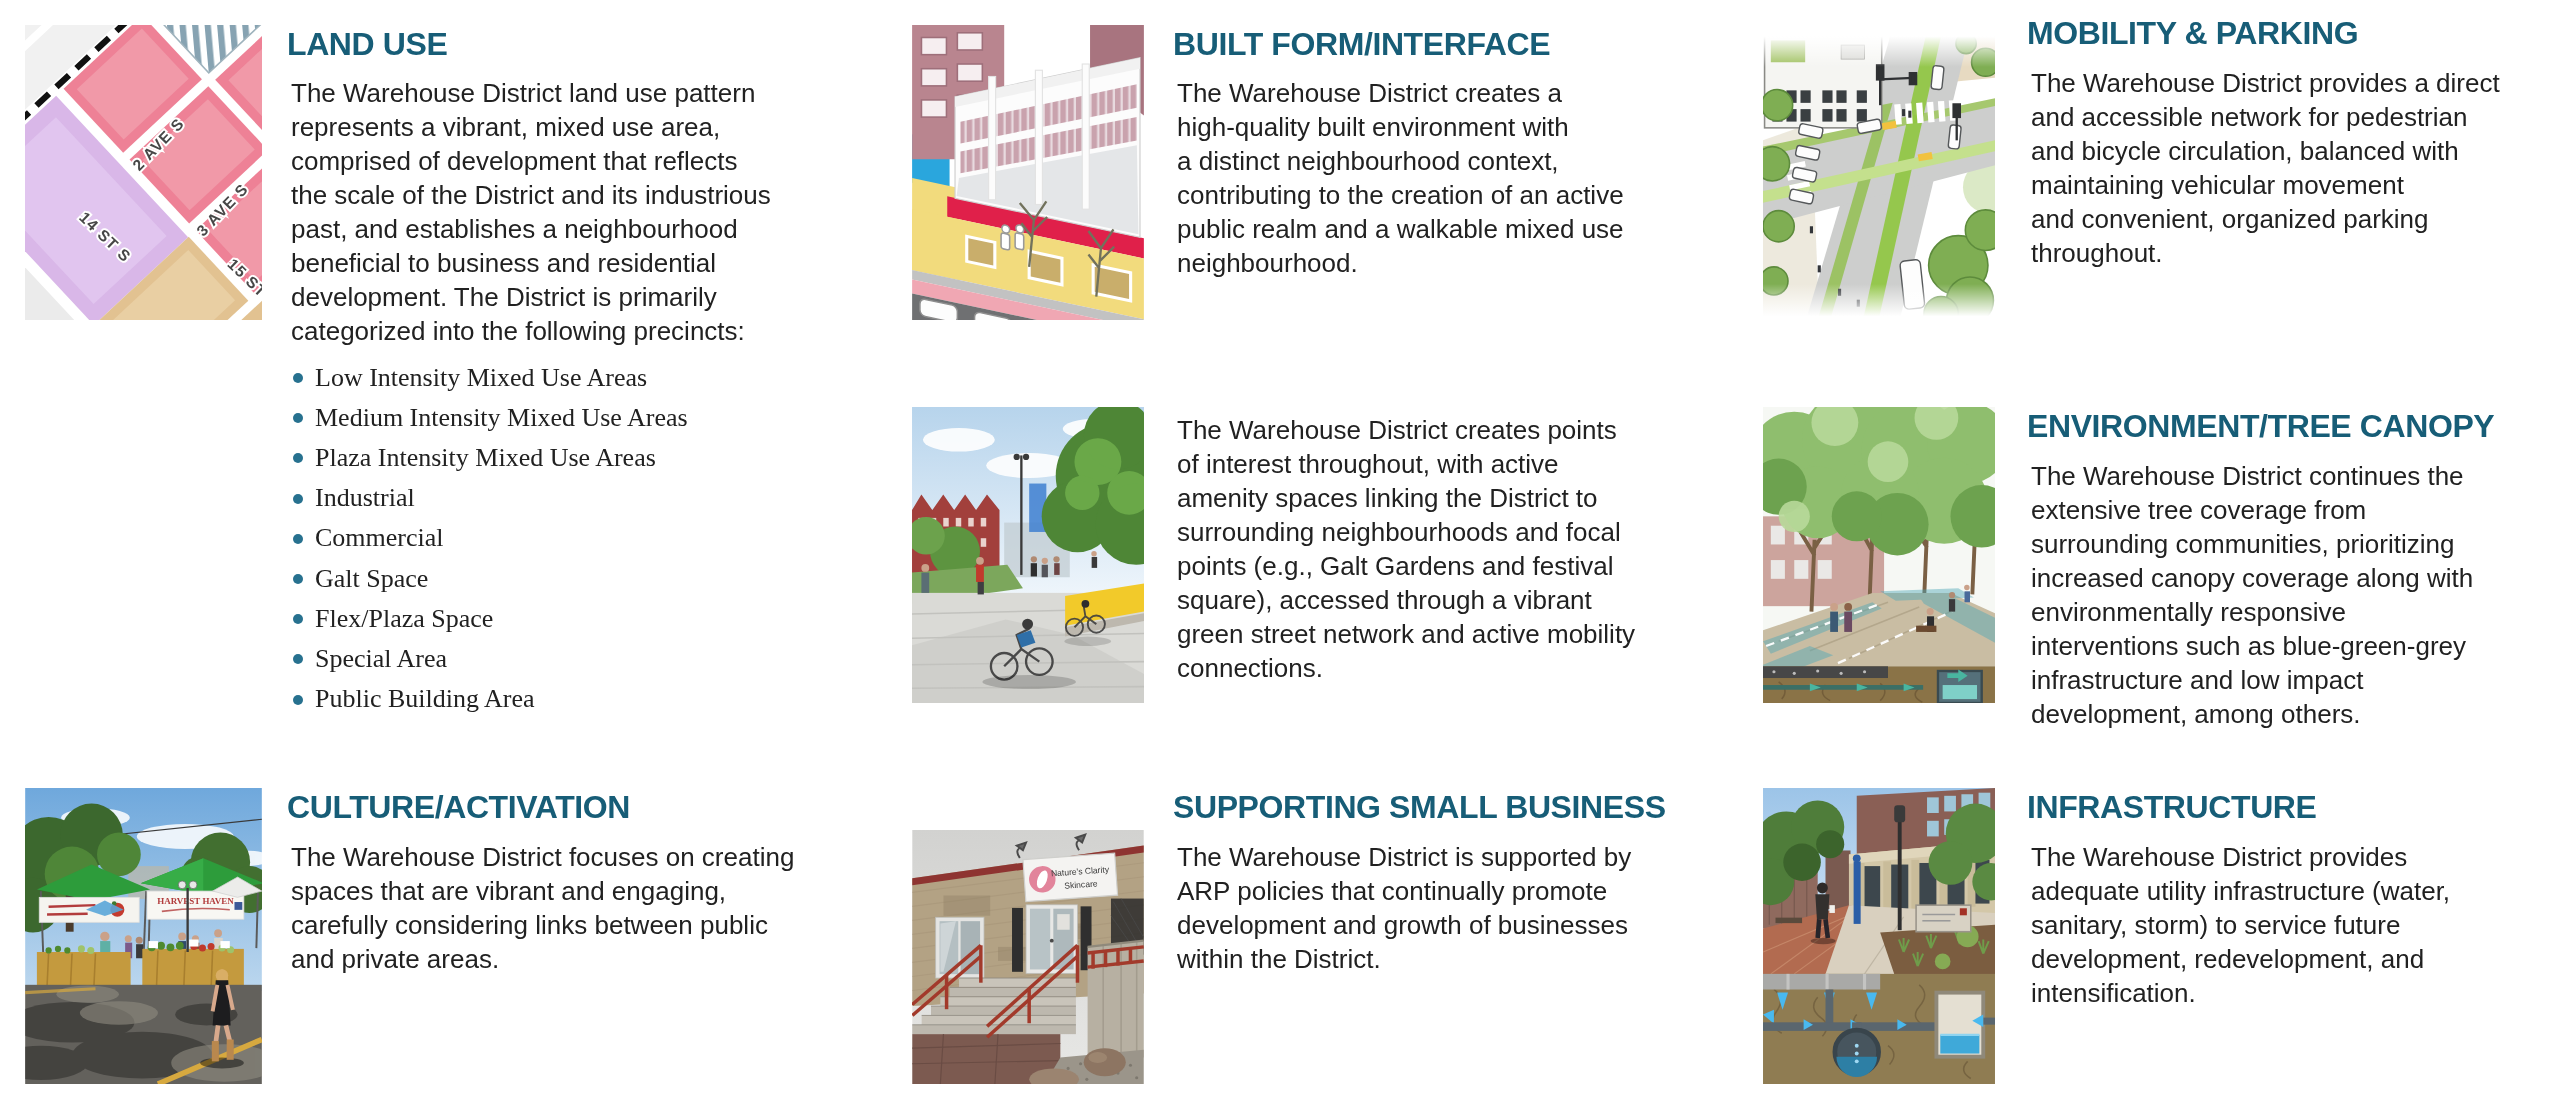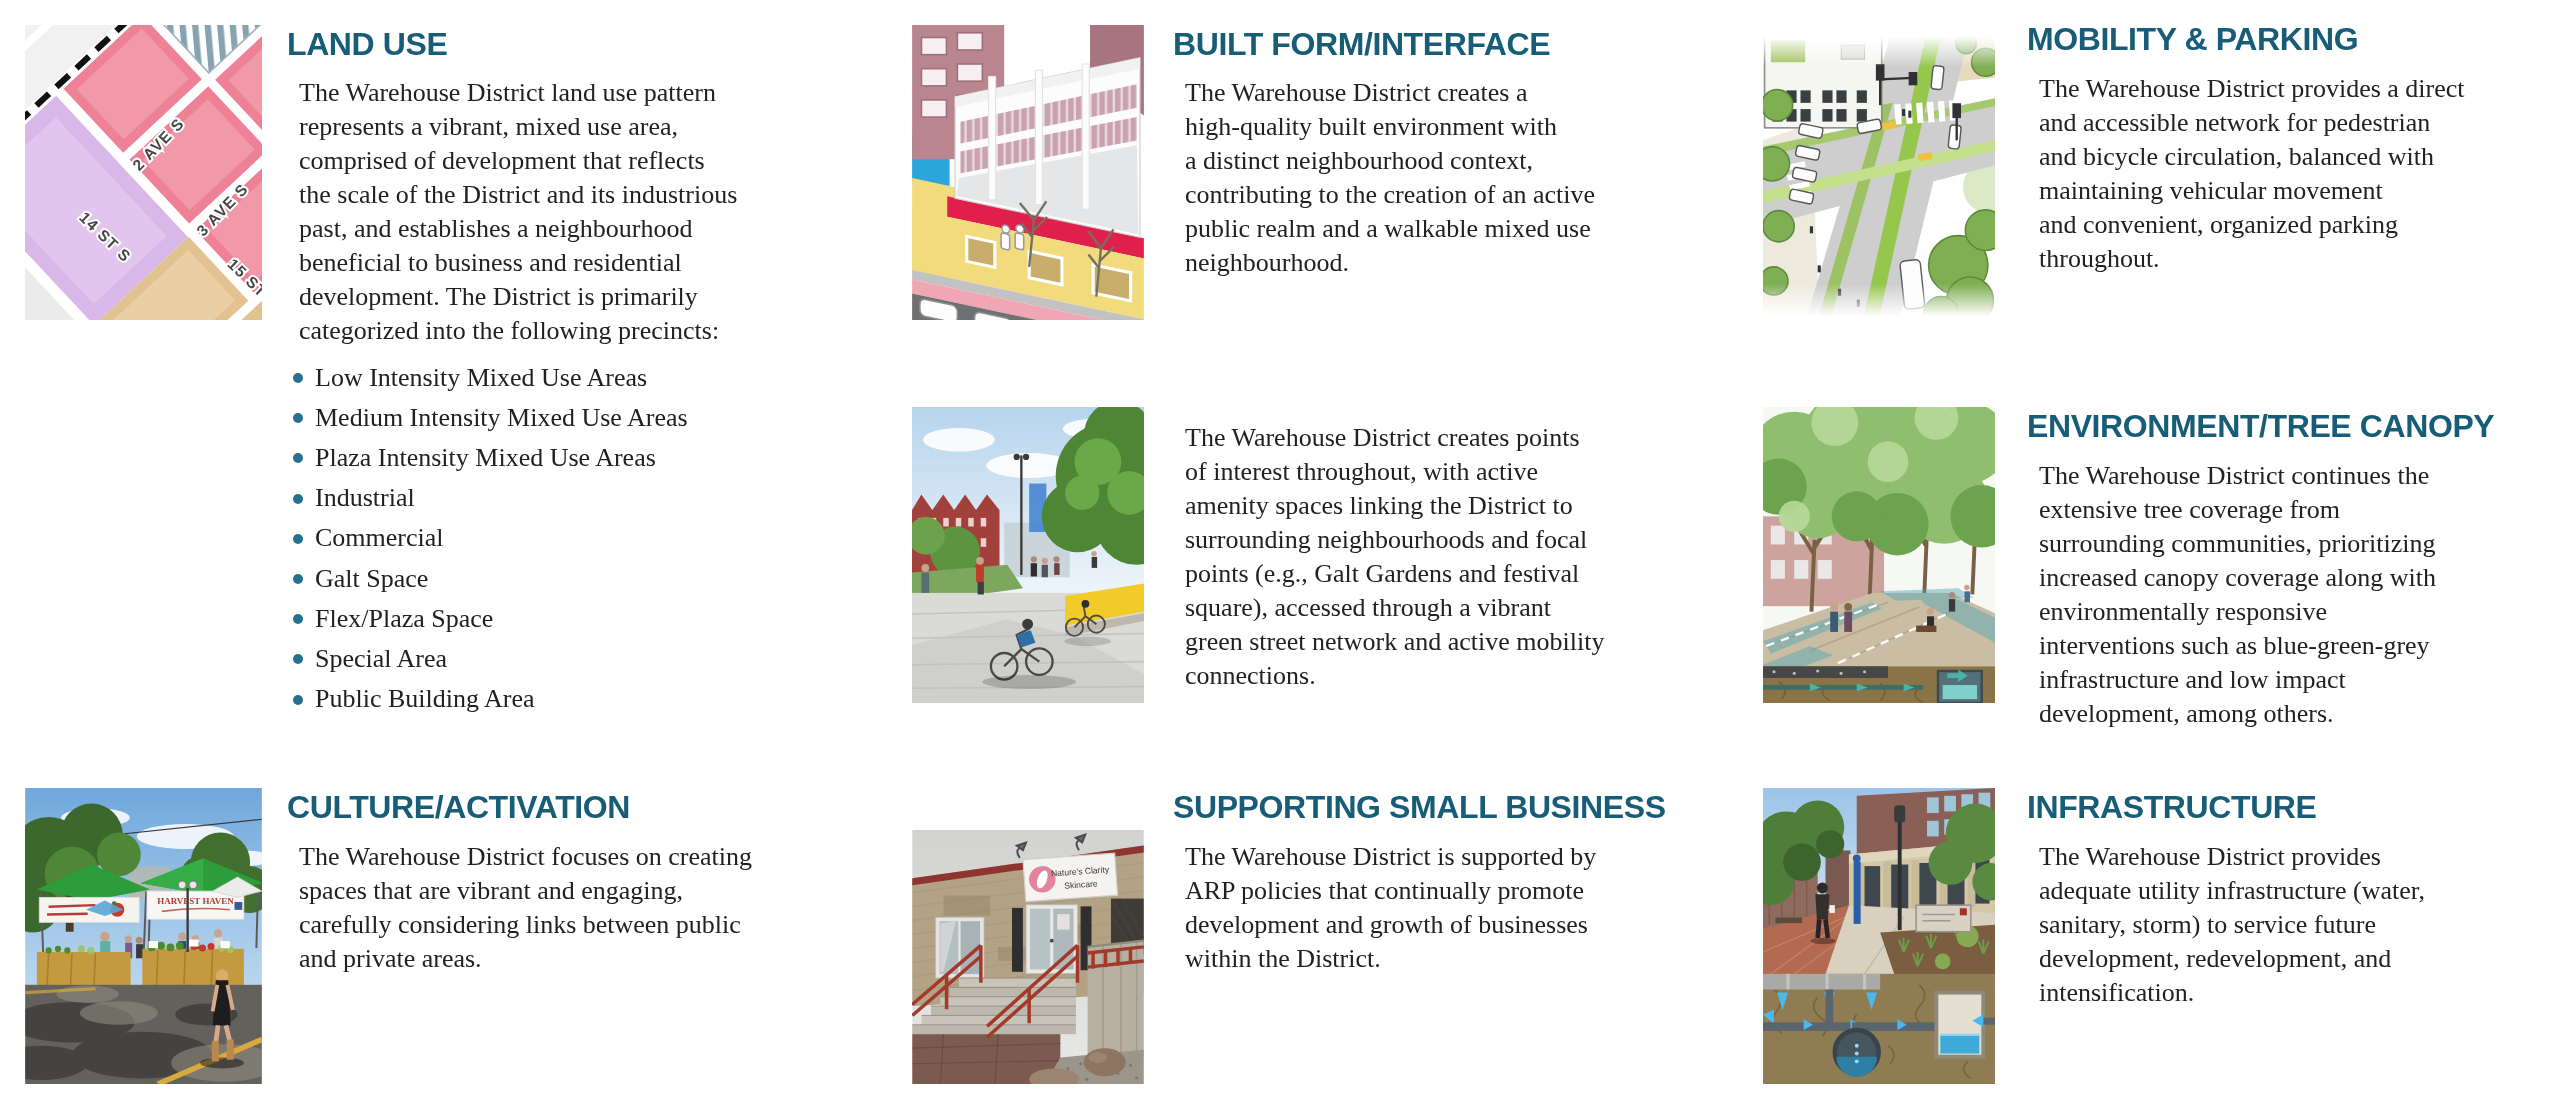--- a/index.html
+++ b/index.html
@@ -3,33 +3,33 @@
 <meta charset="utf-8">
 <style>
   html,body{margin:0;padding:0;background:#ffffff;}
   body{width:2576px;height:1112px;position:relative;overflow:hidden;
        font-family:"Liberation Sans","DejaVu Sans",sans-serif;}
   .thumb{position:absolute;overflow:hidden;}
   .thumb svg{display:block;}
   .txt{position:absolute;}
   h2.title{margin:0 0 15.6px 0;font-size:32px;line-height:34px;font-weight:700;
            letter-spacing:-0.4px;color:#175d77;}
-  p.body{margin:12px;font-size:26px;line-height:34px;color:#212121;white-space:pre-line;font-family:Liberation Serif, serif;}
+  p.body{margin:4px;font-size:26px;line-height:34px;color:#212121;white-space:pre-line;}
   ul.bullets{list-style:none;margin:12.5px 0 0 0;padding:0;font-family:Liberation Serif, serif;}
   ul.bullets li{position:relative;padding-left:28px;font-size:26px;line-height:34px;
                 margin-top:6.2px;color:#212121;}
   ul.bullets li::before{content:"";position:absolute;left:6.2px;top:12.5px;width:10px;height:10px;
                 border-radius:50%;background:#27718f;}
   
   #land-thumb {left:25px;  top:25px;   width:237px;height:295px;}
   #land-txt  {left:287px; top:26.5px;   width:593px;}
   #built-thumb{left:912px;top:25px;   width:232px;height:295px;}
   #built-txt {left:1173px;top:26.5px;   width:554px;}
   #mob-thumb {left:1763px;top:31px;   width:232px;height:289px;}
-  #mob-txt   {left:2027px;top:22px;   width:546px;}
+  #mob-txt   {left:2027px;top:16px;   width:546px;}
   #realm-thumb{left:912px;top:407px;  width:232px;height:296px;}
   #realm-txt {left:1173px;top:409px;  width:554px;}
   #env-thumb {left:1763px;top:407px;  width:232px;height:296px;}
   #env-txt   {left:2027px;top:409px;  width:546px;}
   #cult-thumb{left:25px;  top:788px; width:237px;height:296px;}
   #cult-txt  {left:287px; top:790px; width:601px;}
   #biz-thumb {left:912px;top:830px; width:232px;height:254px;}
   #biz-txt   {left:1173px;top:790px; width:554px;}
   #infra-thumb{left:1763px;top:788px;width:232px;height:296px;}
   #infra-txt {left:2027px;top:790px; width:546px;}

